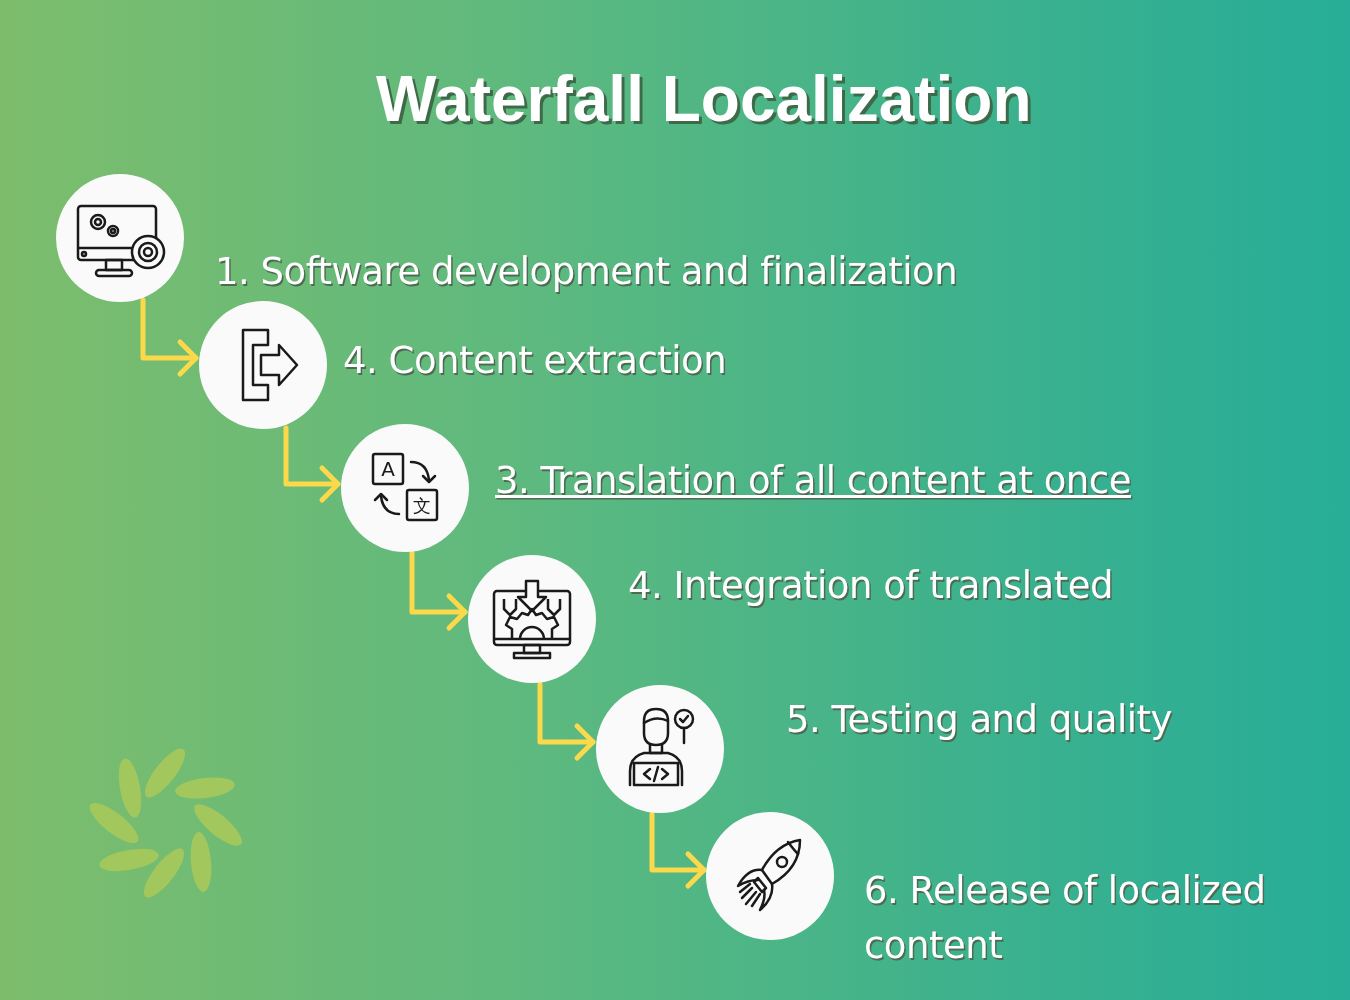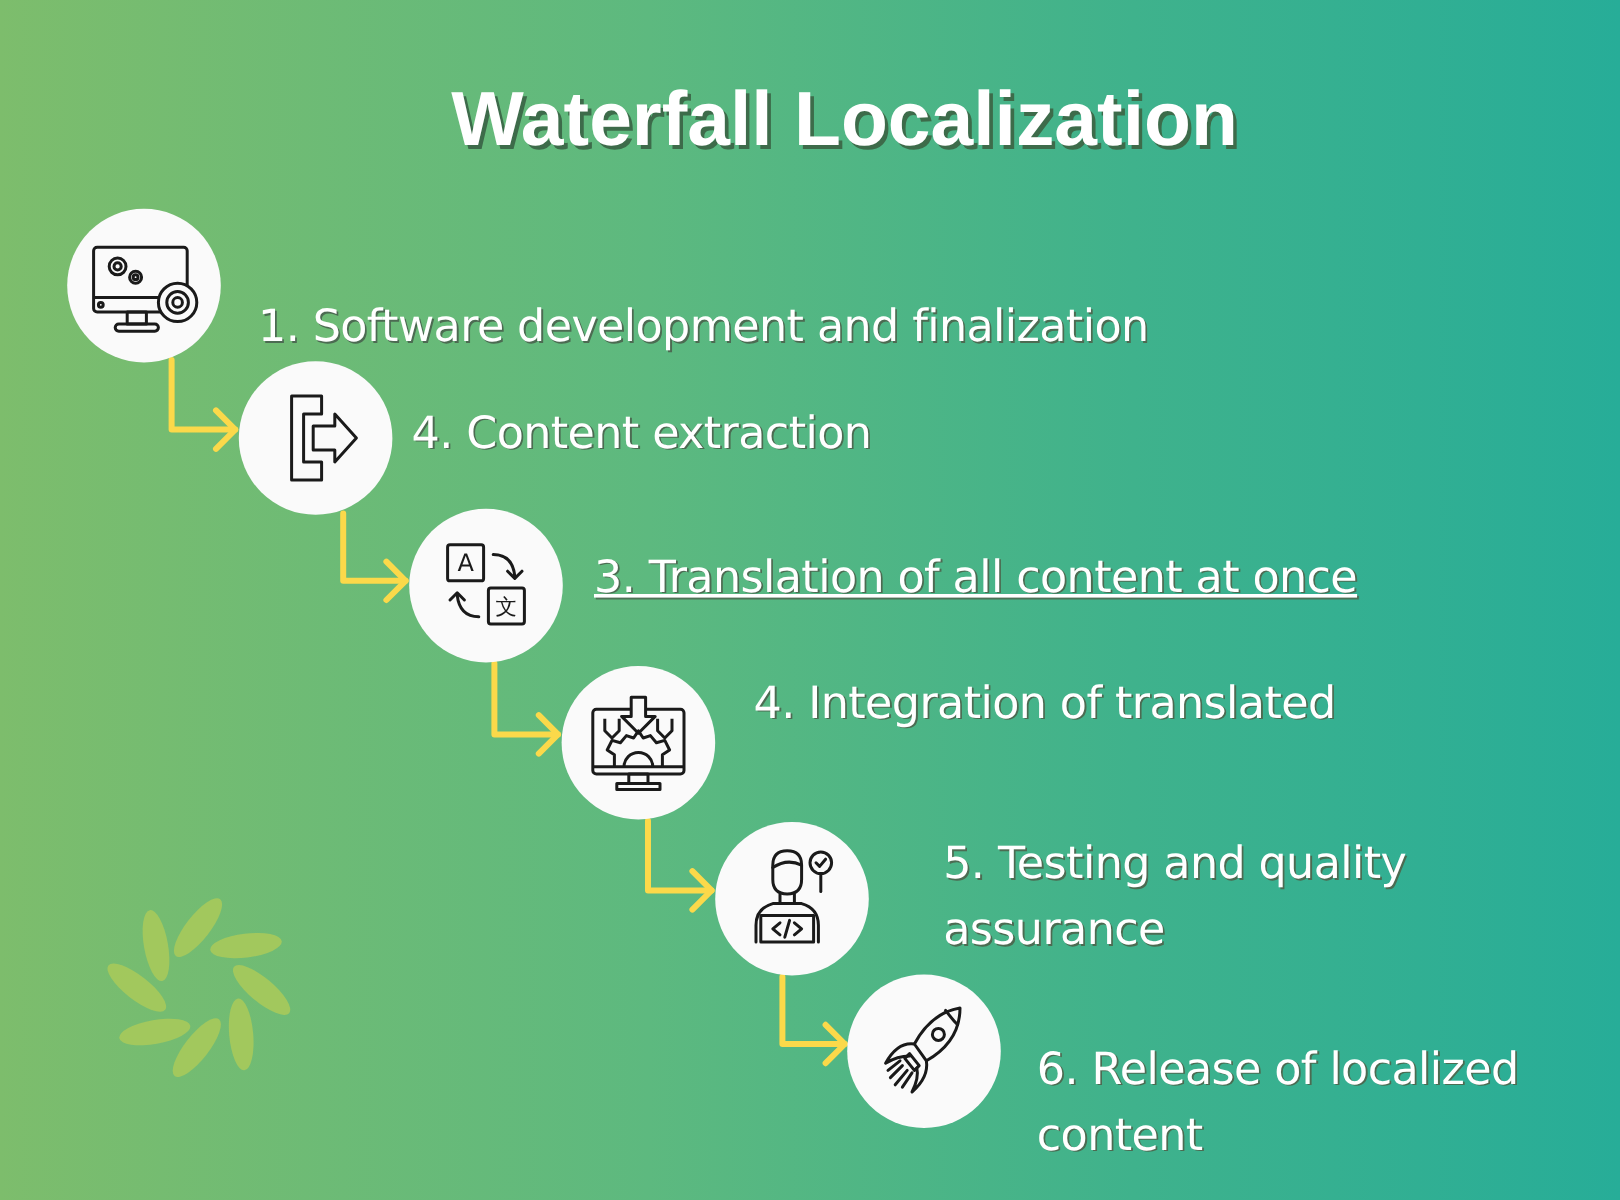--- a/index.html
+++ b/index.html
@@ -138,21 +138,20 @@
     <path d="M40 70 L34 75 L40 80"></path>
       <path d="M52 70 L58 75 L52 80"></path>
       <path d="M48 68 L44 82"></path>
     <circle cx="74" cy="20" r="9"></circle>
     <path d="M70 20 L73 23 L78 17"></path>
     <path d="M74 29 V44"></path>
   </svg>
 </div>
 <div class="step-label" style="left:786px; top:692px;">
   <div>5. Testing and quality</div>
-  <div>assurance</div>
 </div>
 
 <div class="circle" style="left:706px; top:812px;">
   <svg viewBox="0 0 100 100" fill="none" stroke="#1a1a1a" stroke-width="2.5" stroke-linejoin="round" stroke-linecap="round">
     <path d="M80 14 Q56 18 42 44 L52 58 Q80 42 80 14 Z"></path>
     <path d="M68 16 Q74 24 78 28"></path>
     <circle cx="62" cy="36" r="5"></circle>
     <path d="M42 44 Q28 42 18 60 Q28 54 38 54"></path>
     <path d="M52 58 Q54 72 40 84 Q46 72 44 64"></path>
     <path d="M38 52 L46 62 L42 66 L34 56 Z"></path>

